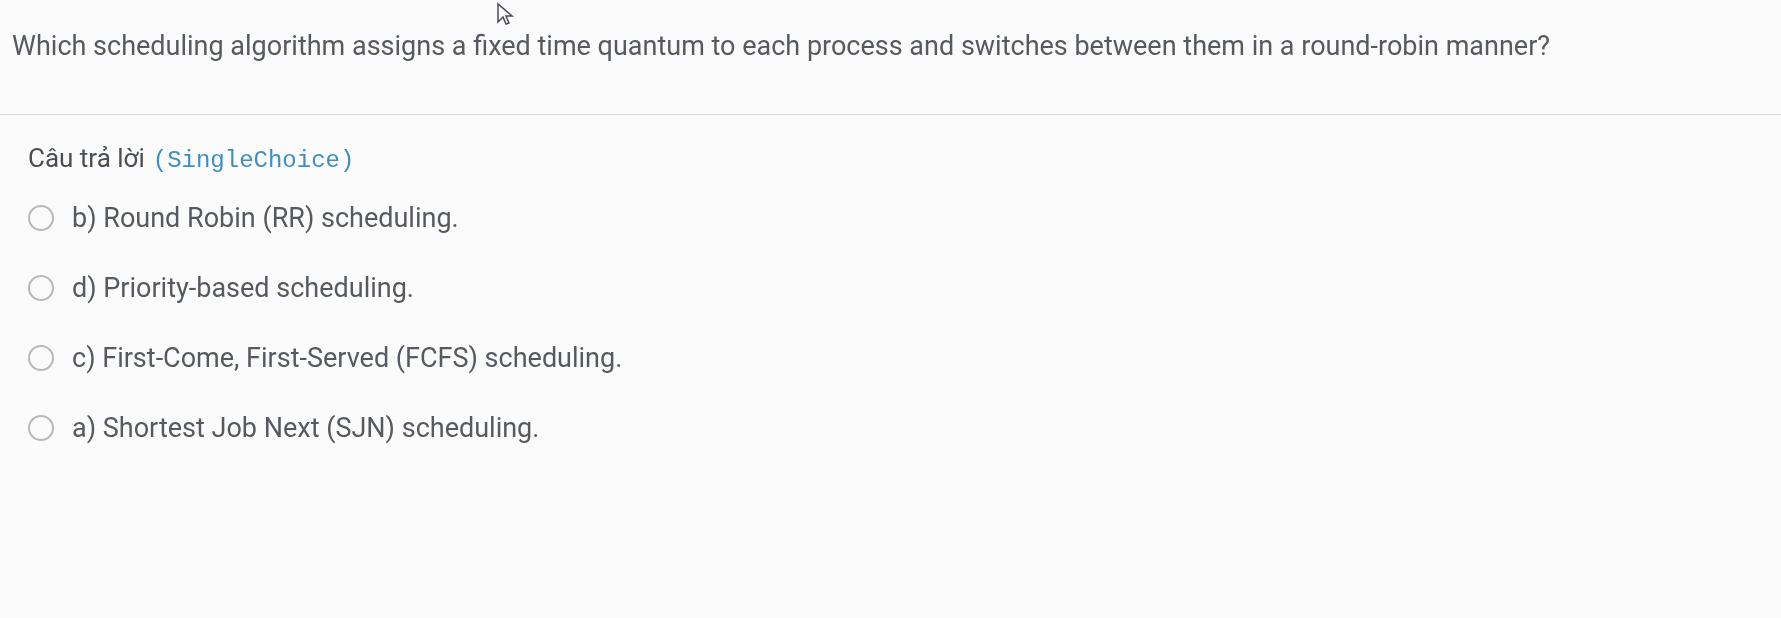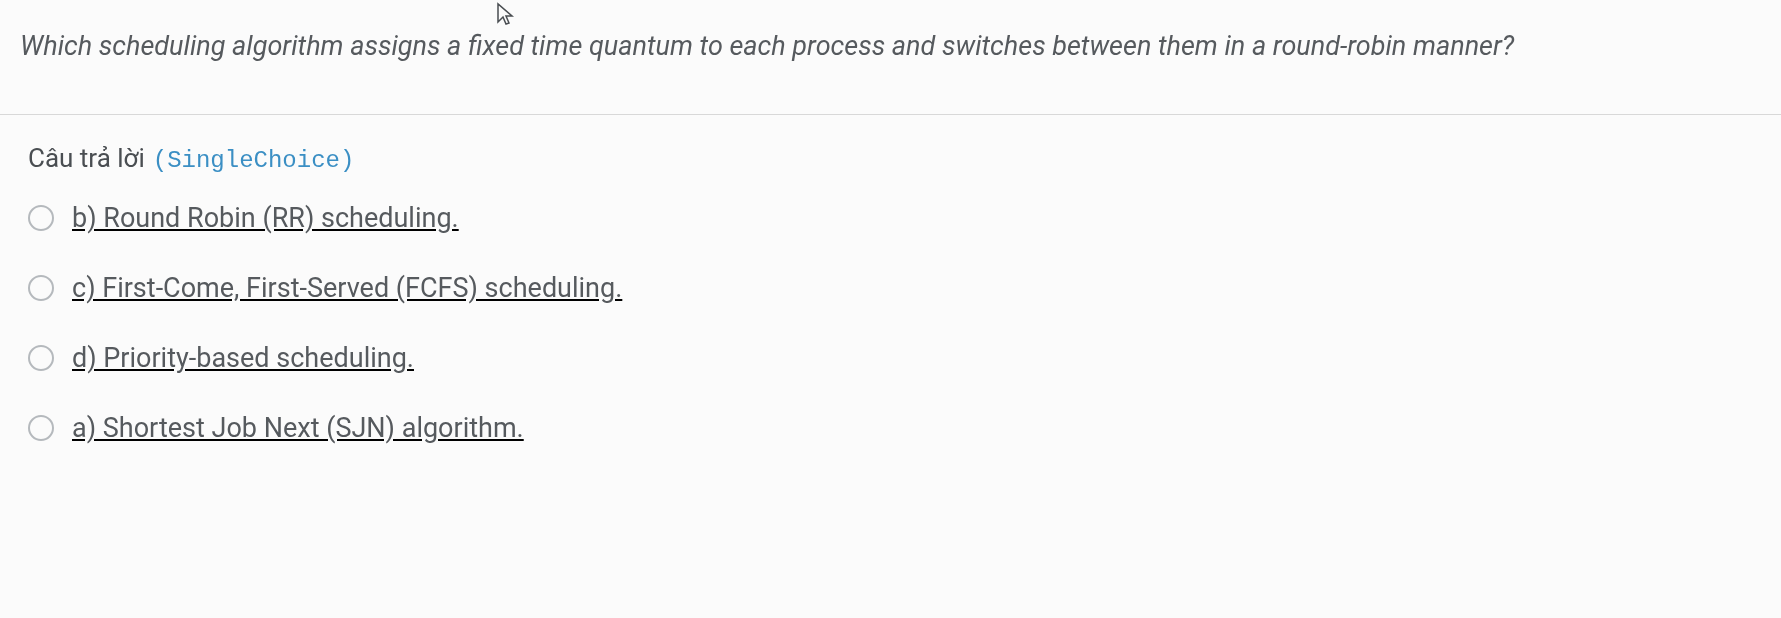--- a/index.html
+++ b/index.html
@@ -13,23 +13,22 @@
       width: 1781px;
       height: 618px;
       overflow: hidden;
     }
     .container {
       background: #fbfbfb;
       height: 100%;
       position: relative;
     }
     .question-section {
-      padding: 28px 20px 50px 20px;
+      padding: 28px 20px 50px 12px;
       border-bottom: 1px solid #d8d8d8;
-      font-style: italic;
     }
     .question-text {
       font-size: 27px;
       color: #565a5e;
       font-weight: 400;
       line-height: 1.35;
     }
     .answer-section {
       padding: 28px 12px 20px 28px;
     }
@@ -46,21 +45,20 @@
       font-size: 24px;
       color: #3b8fc4;
       font-weight: 400;
       margin-left: 4px;
     }
     .option {
       display: flex;
       align-items: center;
       margin-bottom: 38px;
       cursor: pointer;
-      text-decoration: underline;
     }
     .radio-circle {
       width: 26px;
       height: 26px;
       border: 2px solid #b5b9bd;
       border-radius: 50%;
       margin-right: 18px;
       flex-shrink: 0;
       background: transparent;
     }
@@ -98,26 +96,26 @@
       <span class="answer-type">(SingleChoice)</span>
     </div>
 
     <div class="option">
       <div class="radio-circle"></div>
       <div class="option-text">b) Round Robin (RR) scheduling.</div>
     </div>
 
     <div class="option">
       <div class="radio-circle"></div>
+      <div class="option-text">d) Priority-based scheduling.</div>
+    </div>
+
+    <div class="option">
+      <div class="radio-circle"></div>
       <div class="option-text">c) First-Come, First-Served (FCFS) scheduling.</div>
     </div>
 
     <div class="option">
       <div class="radio-circle"></div>
-      <div class="option-text">d) Priority-based scheduling.</div>
-    </div>
-
-    <div class="option">
-      <div class="radio-circle"></div>
-      <div class="option-text">a) Shortest Job Next (SJN) algorithm.</div>
+      <div class="option-text">a) Shortest Job Next (SJN) scheduling.</div>
     </div>
   </div>
 </div>
 
 </body></html>

